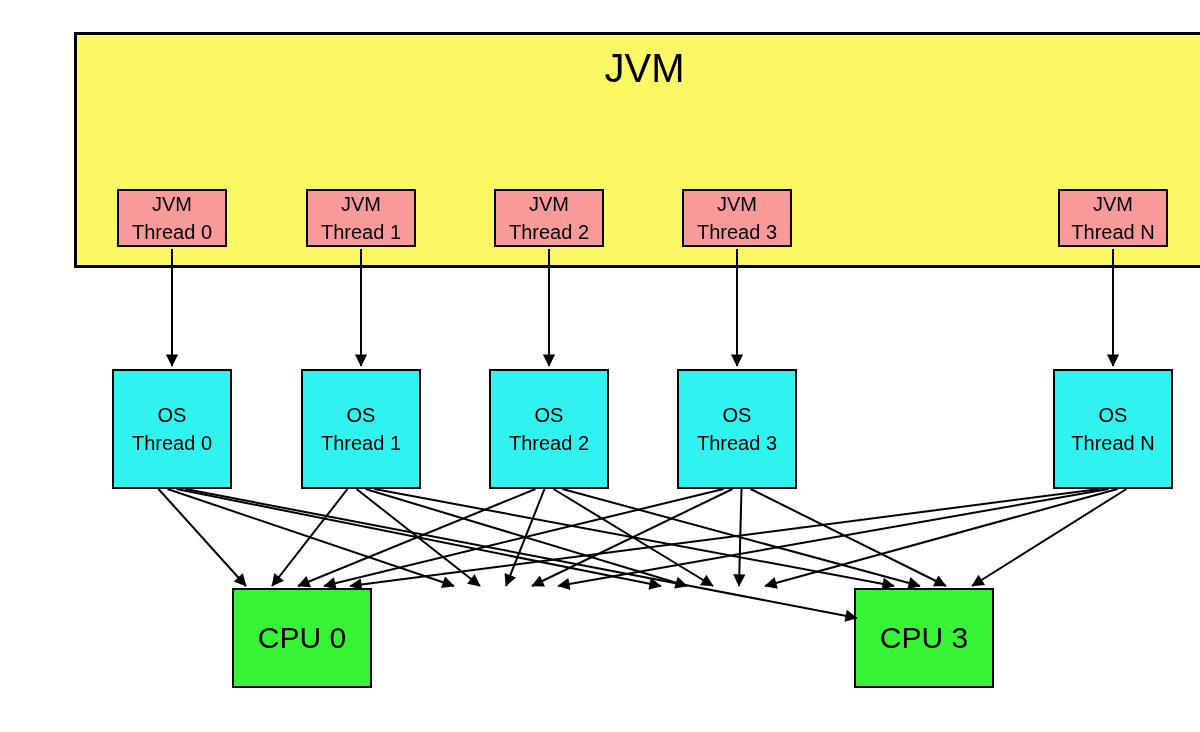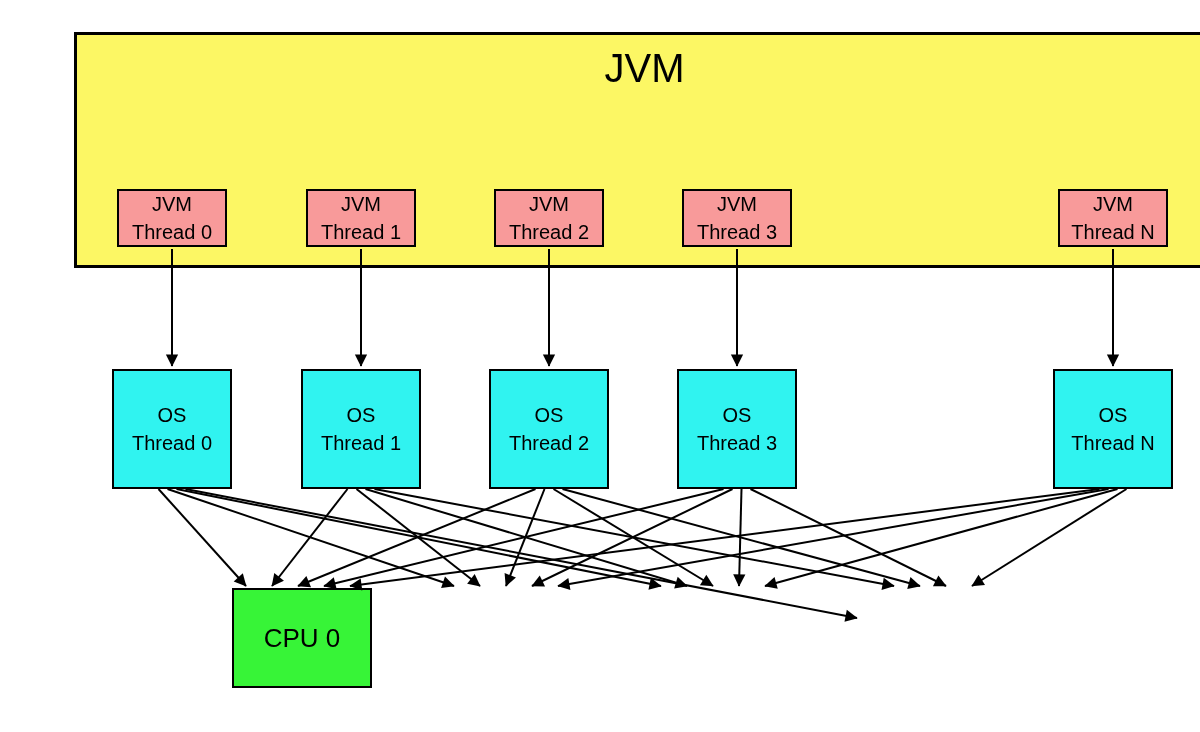--- a/index.html
+++ b/index.html
@@ -17,21 +17,21 @@
     position:absolute;left:0;top:10px;width:100%;text-align:center;
     font-size:40px;line-height:46px;color:#000;
   }
   .node{
     position:absolute;box-sizing:border-box;border:2px solid var(--c-border);
     display:flex;flex-direction:column;align-items:center;justify-content:center;
     text-align:center;color:#000;font-size:20px;line-height:28px;z-index:2;
   }
   .pink{top:189px;width:110px;height:58px;background:var(--c-pink);}
   .cyan{top:369px;width:120px;height:120px;background:var(--c-cyan);}
-  .green{top:588px;width:140px;height:100px;background:var(--c-green);font-size:26px;}
+  .green{top:588px;width:140px;height:100px;background:var(--c-green);font-size:30px;}
   #n-jvm0{left:73px}  #n-jvm1{left:262px} #n-jvm2{left:450px} #n-jvm3{left:638px} #n-jvmN{left:1014px}
   #n-os0{left:68px}   #n-os1{left:257px}  #n-os2{left:445px}  #n-os3{left:633px}  #n-osN{left:1009px}
   #n-cpu0{left:188px} #n-cpu1{left:396px} #n-cpu2{left:603px} #n-cpu3{left:810px}
   .arrows{position:absolute;left:0;top:0;width:1200px;height:732px;z-index:3;pointer-events:none;}
 </style>
 </head>
 <body>
 
 <div class="stage">
 
@@ -77,20 +77,23 @@
     <span>Thread 3</span>
   </div>
   <div class="node cyan" id="n-osN">
     <span>OS</span>
     <span>Thread N</span>
   </div>
 
   <div class="node green" id="n-cpu0">
     <span>CPU 0</span>
   </div>
+  <div class="node green" id="n-cpu3">
+    <span>CPU 3</span>
+  </div>
 
   <svg class="arrows" viewBox="0 0 1200 732" xmlns="http://www.w3.org/2000/svg">
     <defs>
       <marker id="ah" viewBox="0 0 10 10" refX="9" refY="5" markerWidth="8" markerHeight="6.8" orient="auto" markerUnits="strokeWidth">
         <path d="M0.5,0.5 L9.5,5 L0.5,9.5 Z" fill="#000"></path>
       </marker>
     </defs>
     <g id="edge-group" stroke="#000" stroke-width="2" fill="none">
         <line x1="128" y1="249" x2="128" y2="366" marker-end="url(#ah)"></line>
         <line x1="317" y1="249" x2="317" y2="366" marker-end="url(#ah)"></line>

